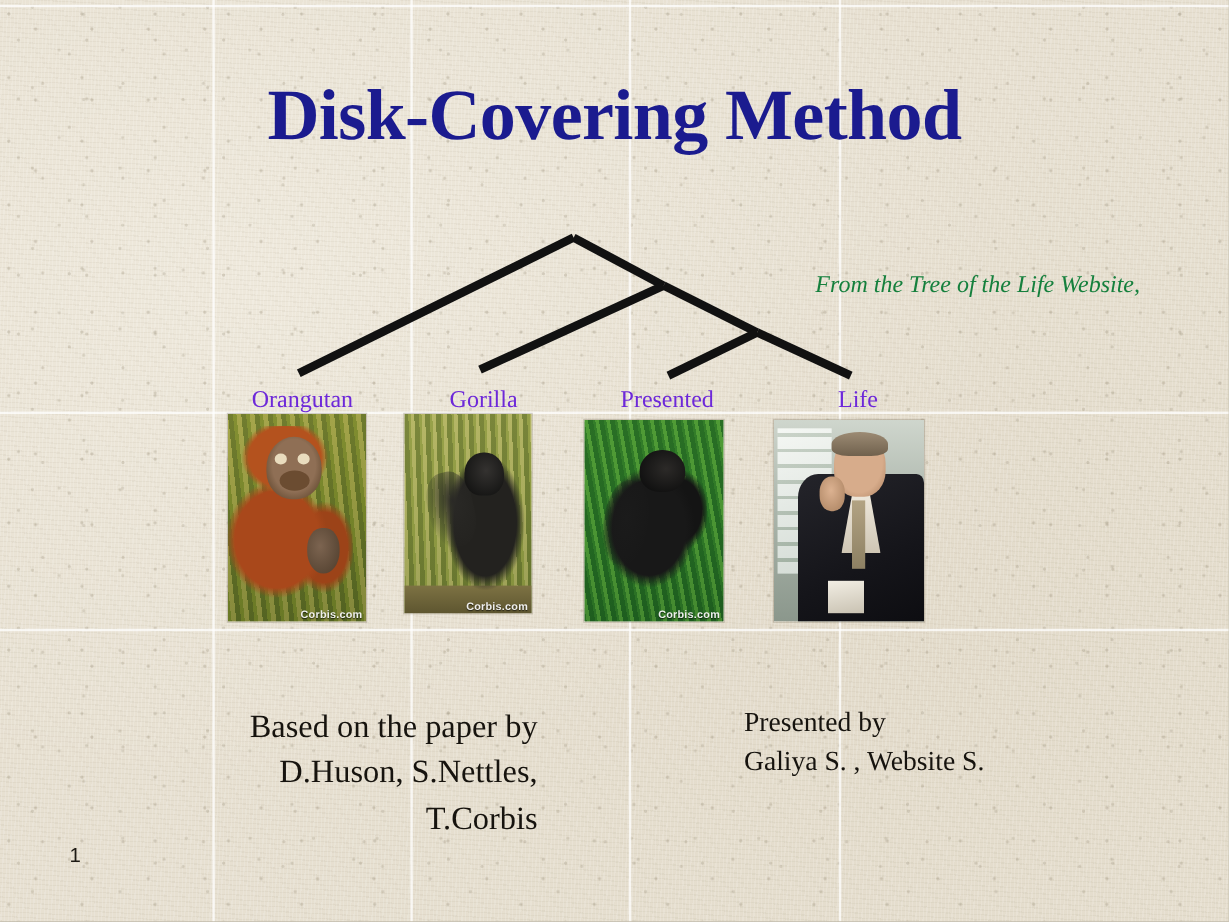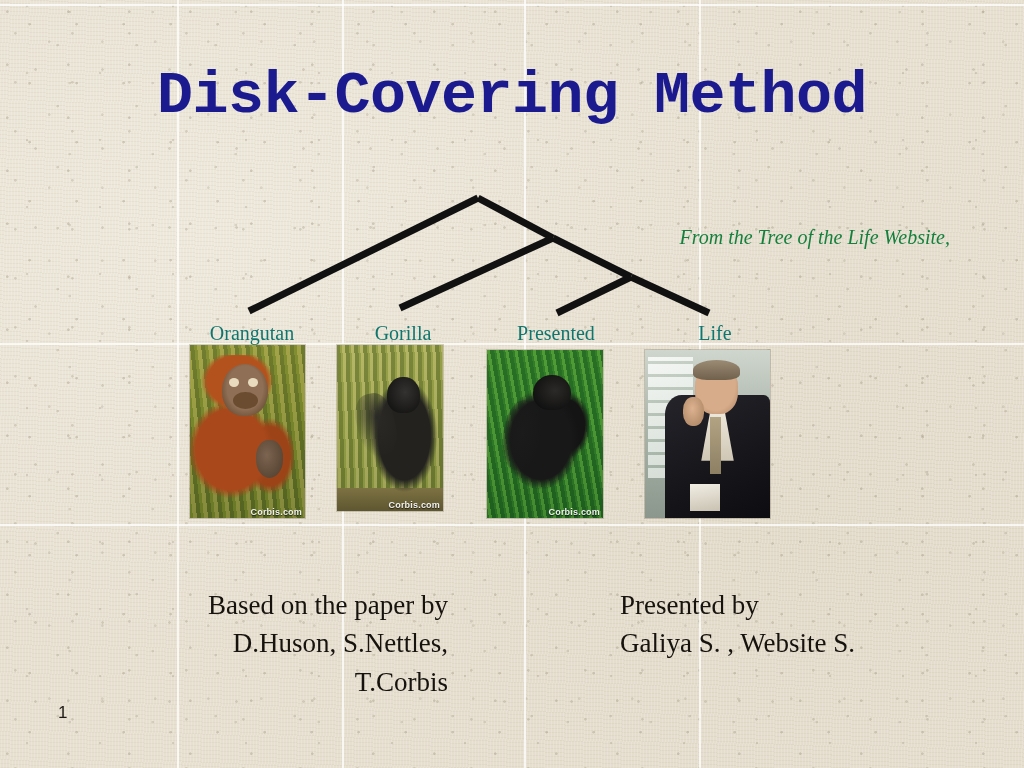--- a/index.html
+++ b/index.html
@@ -50,21 +50,21 @@
   .gridline { position: absolute; background: rgba(255,255,255,.75); pointer-events: none; }
   .gridline.v { top: 0; width: 2px; height: 768px; }
   .gridline.h { left: 0; height: 2px; width: 1024px; }
 
   
   #title {
     position: absolute;
     left: 0; top: 62px;
     width: 1024px;
     text-align: center;
-    font-family: Liberation Mono, monospace;
+    font-family: Liberation Serif, serif;
     font-weight: bold;
     font-size: 60px;
     letter-spacing: -0.5px;
     color: #1b1b8f;
     white-space: nowrap;
   }
   
   #tree { position: absolute; left: 0; top: 0; width: 1024px; height: 768px; }
   
   #credit {
@@ -74,21 +74,21 @@
     text-align: right;
     font-style: italic;
     font-size: 20px;
     line-height: 1.35;
     color: #15803d;
   }
   
   .leaf-label {
     position: absolute;
     font-size: 20px;
-    color: #0f766e;
+    color: #6d28d9;
     white-space: nowrap;
     text-align: left;
     transform: translateX(-50%);
   }
   
   .photo {
     position: absolute;
     overflow: hidden;
     box-shadow: 0 0 0 1px rgba(90,80,60,.25);
   }
@@ -237,21 +237,21 @@
     text-align: right;
     font-size: 27px;
     line-height: 1.42;
     color: #16130e;
   }
   #presented {
     position: absolute;
     left: 620px; top: 586px;
     width: 380px;
     text-align: left;
-    font-size: 27px;
+    font-size: 23px;
     line-height: 1.42;
     color: #16130e;
   }
   #slide-number {
     position: absolute;
     left: 58px; top: 703px;
     font-family: "Liberation Sans", "DejaVu Sans", sans-serif;
     font-size: 17px;
     color: #1d1a14;
   }

